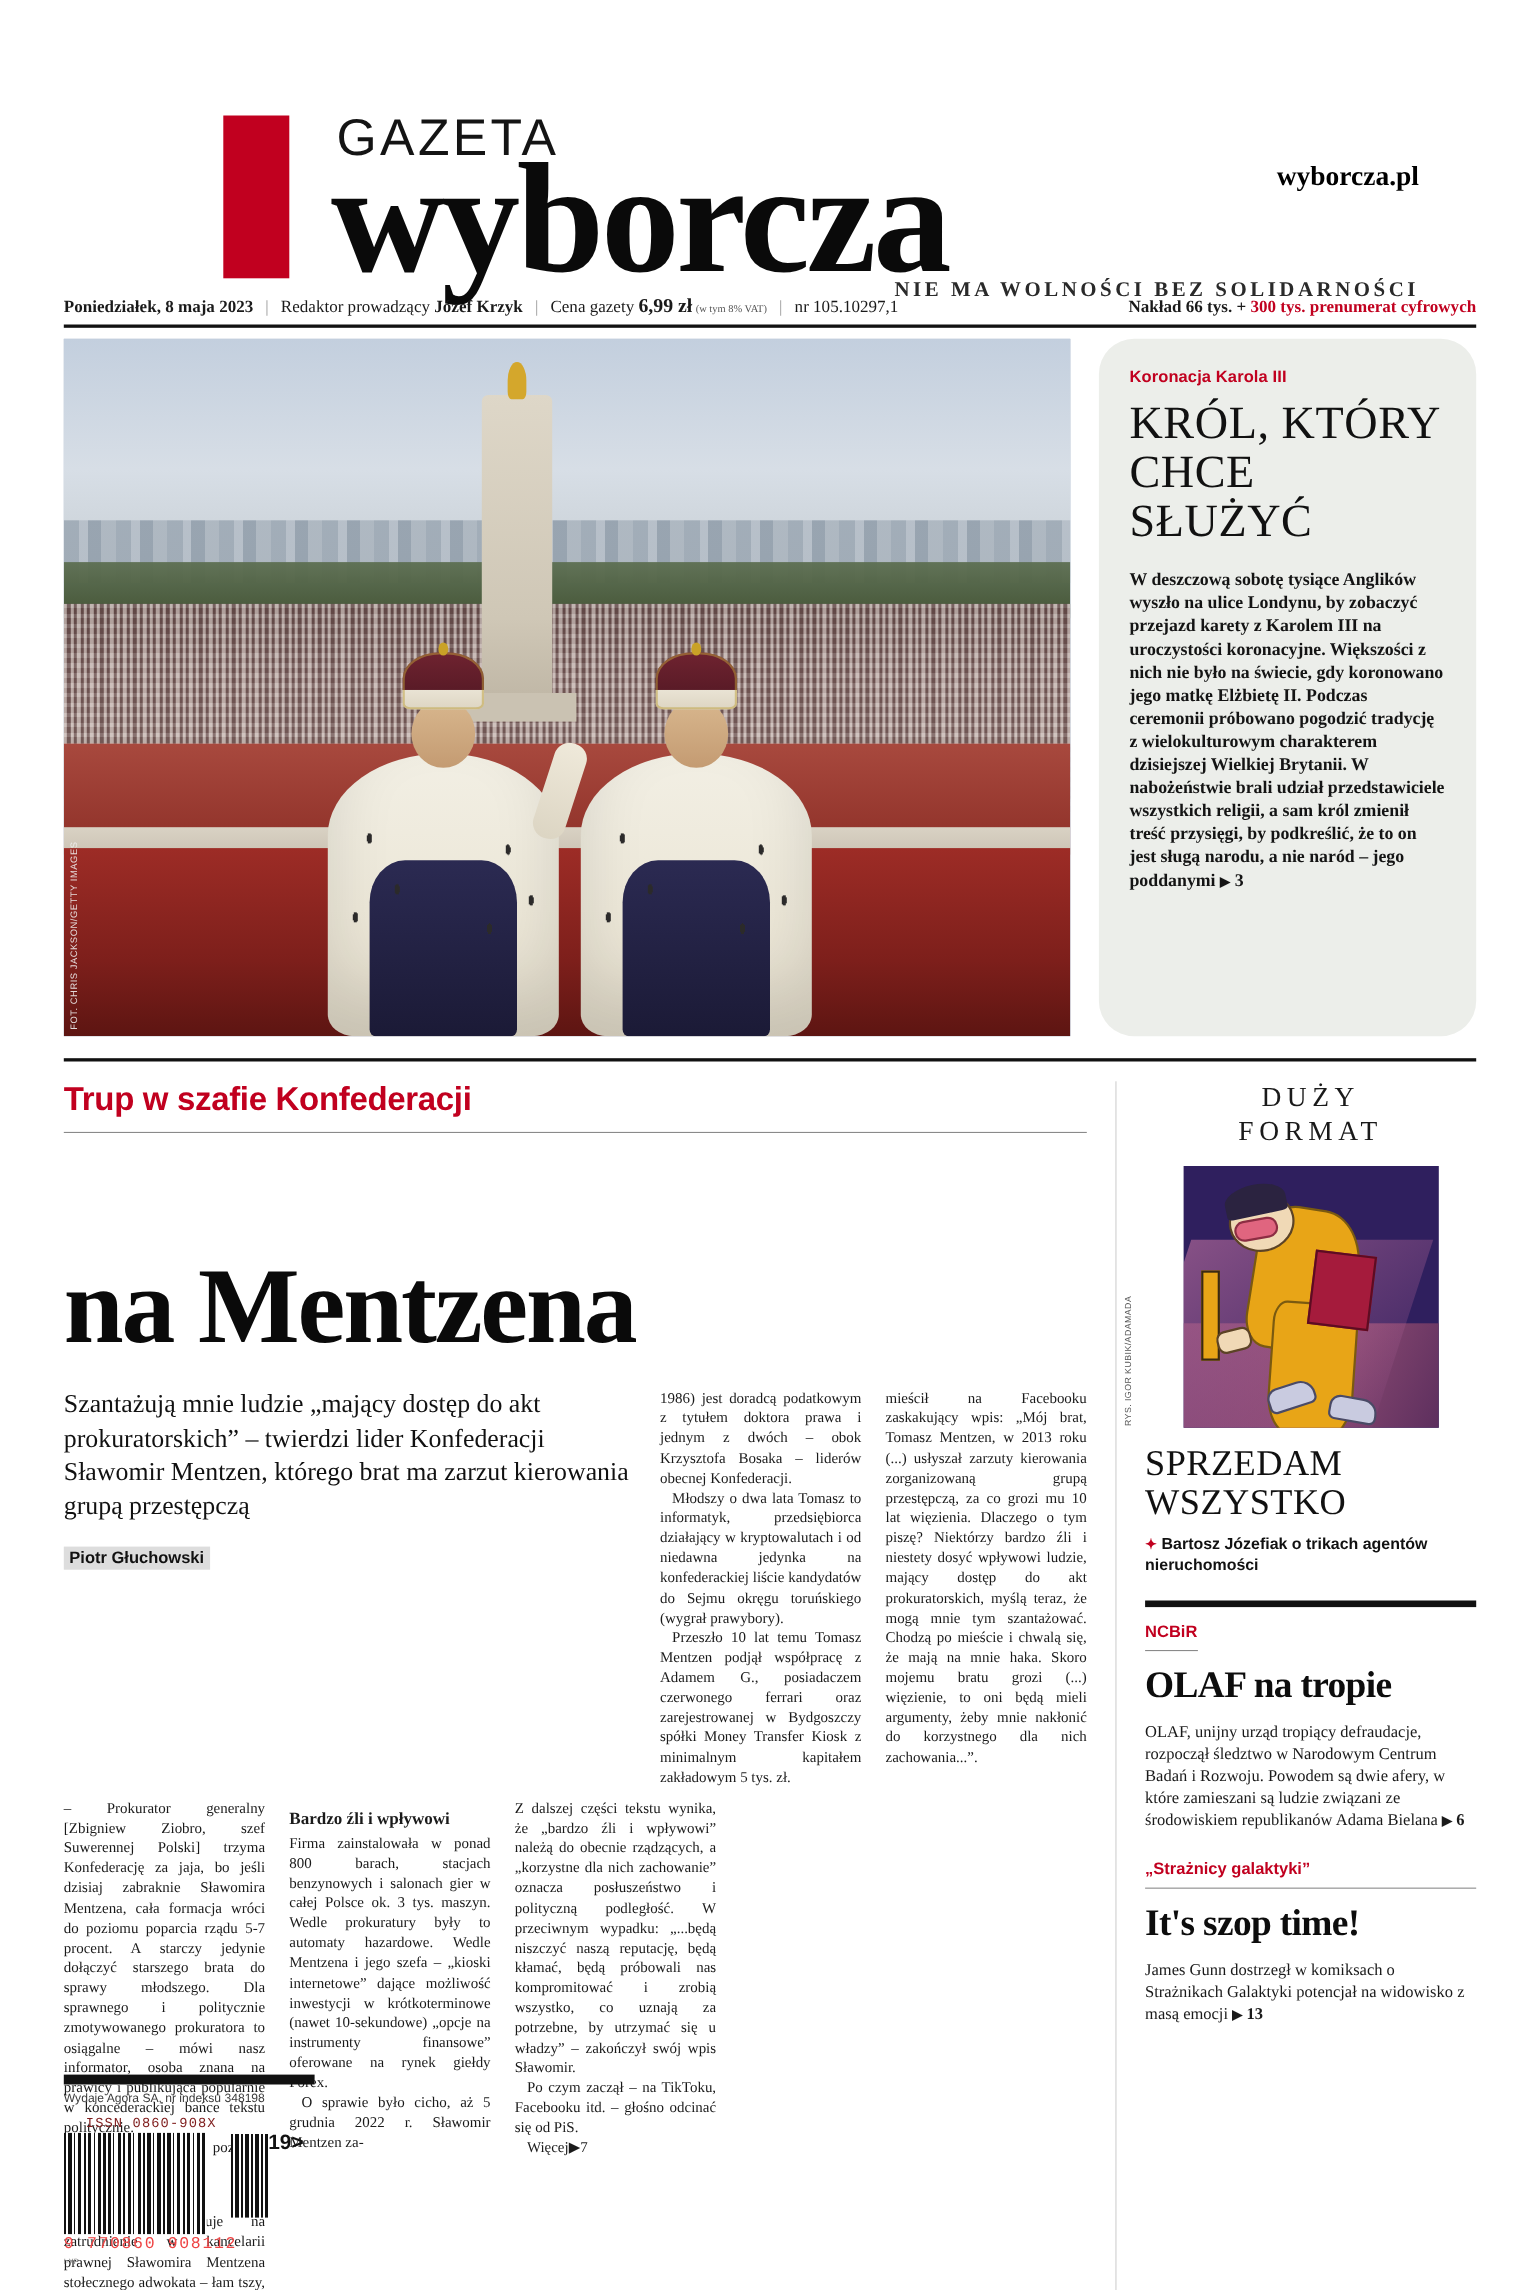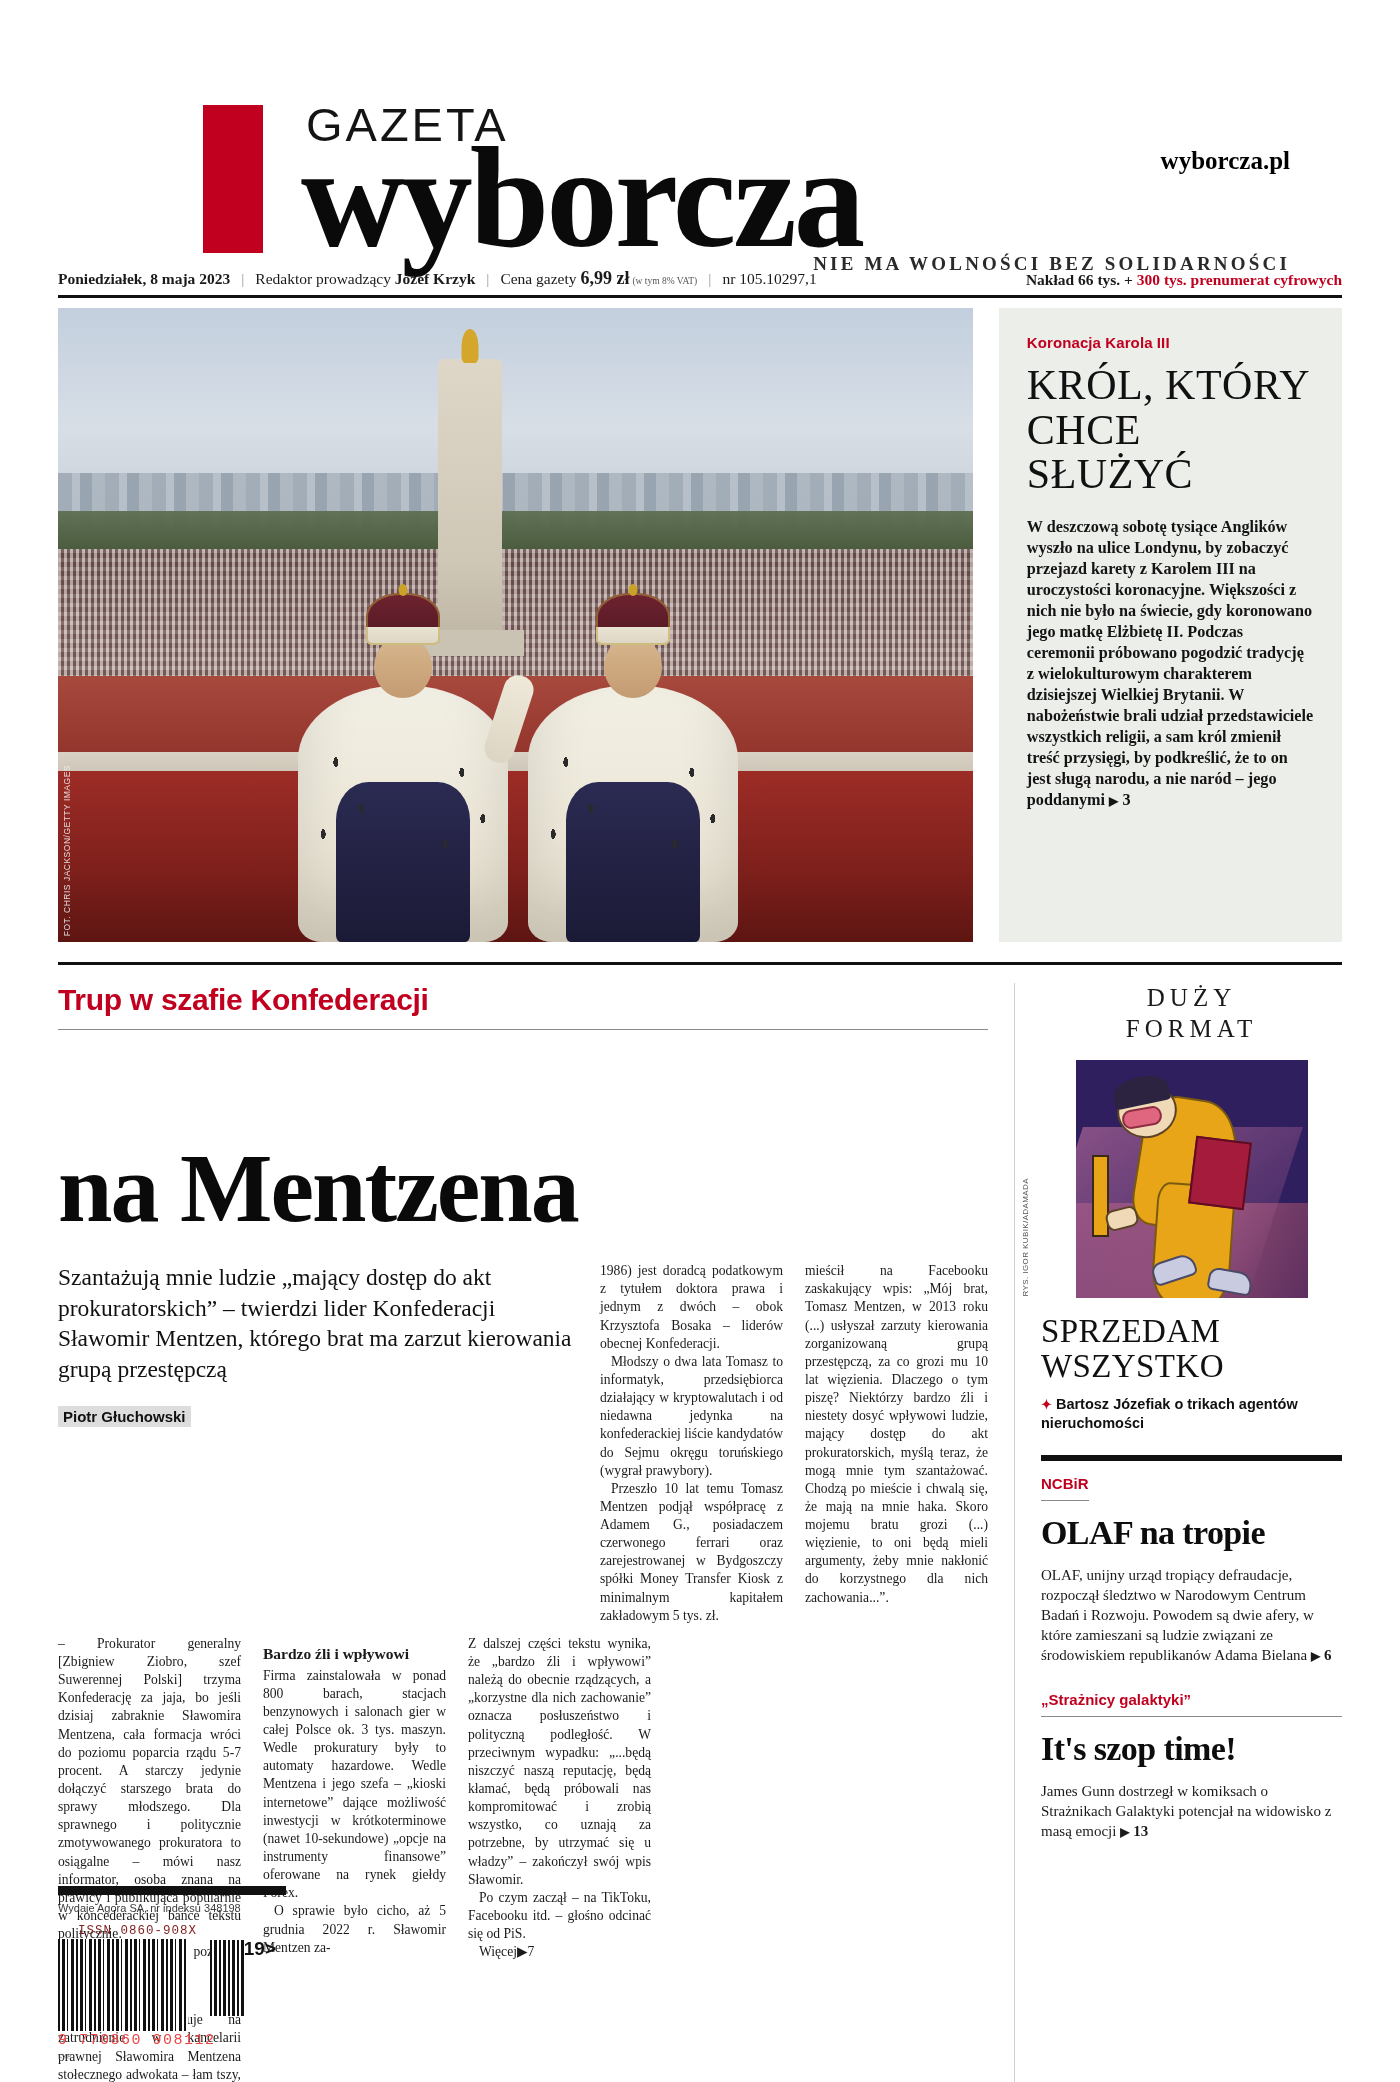--- a/index.html
+++ b/index.html
@@ -252,20 +252,21 @@
     opacity: .9;
   }
 
   .coron {
     width: 348px;
     margin-left: 26px;
     background: #eceeea;
     padding: 26px 28px 20px 28px;
     box-sizing: border-box;
     height: 634px;
+    border-radius: 32px;
   }
   .kicker-red {
     font-family: "Liberation Sans", sans-serif;
     font-weight: 700;
     font-size: 15px;
     color: #c1001f;
     letter-spacing: .1px;
     margin-bottom: 12px;
   }
   .coron-head {

